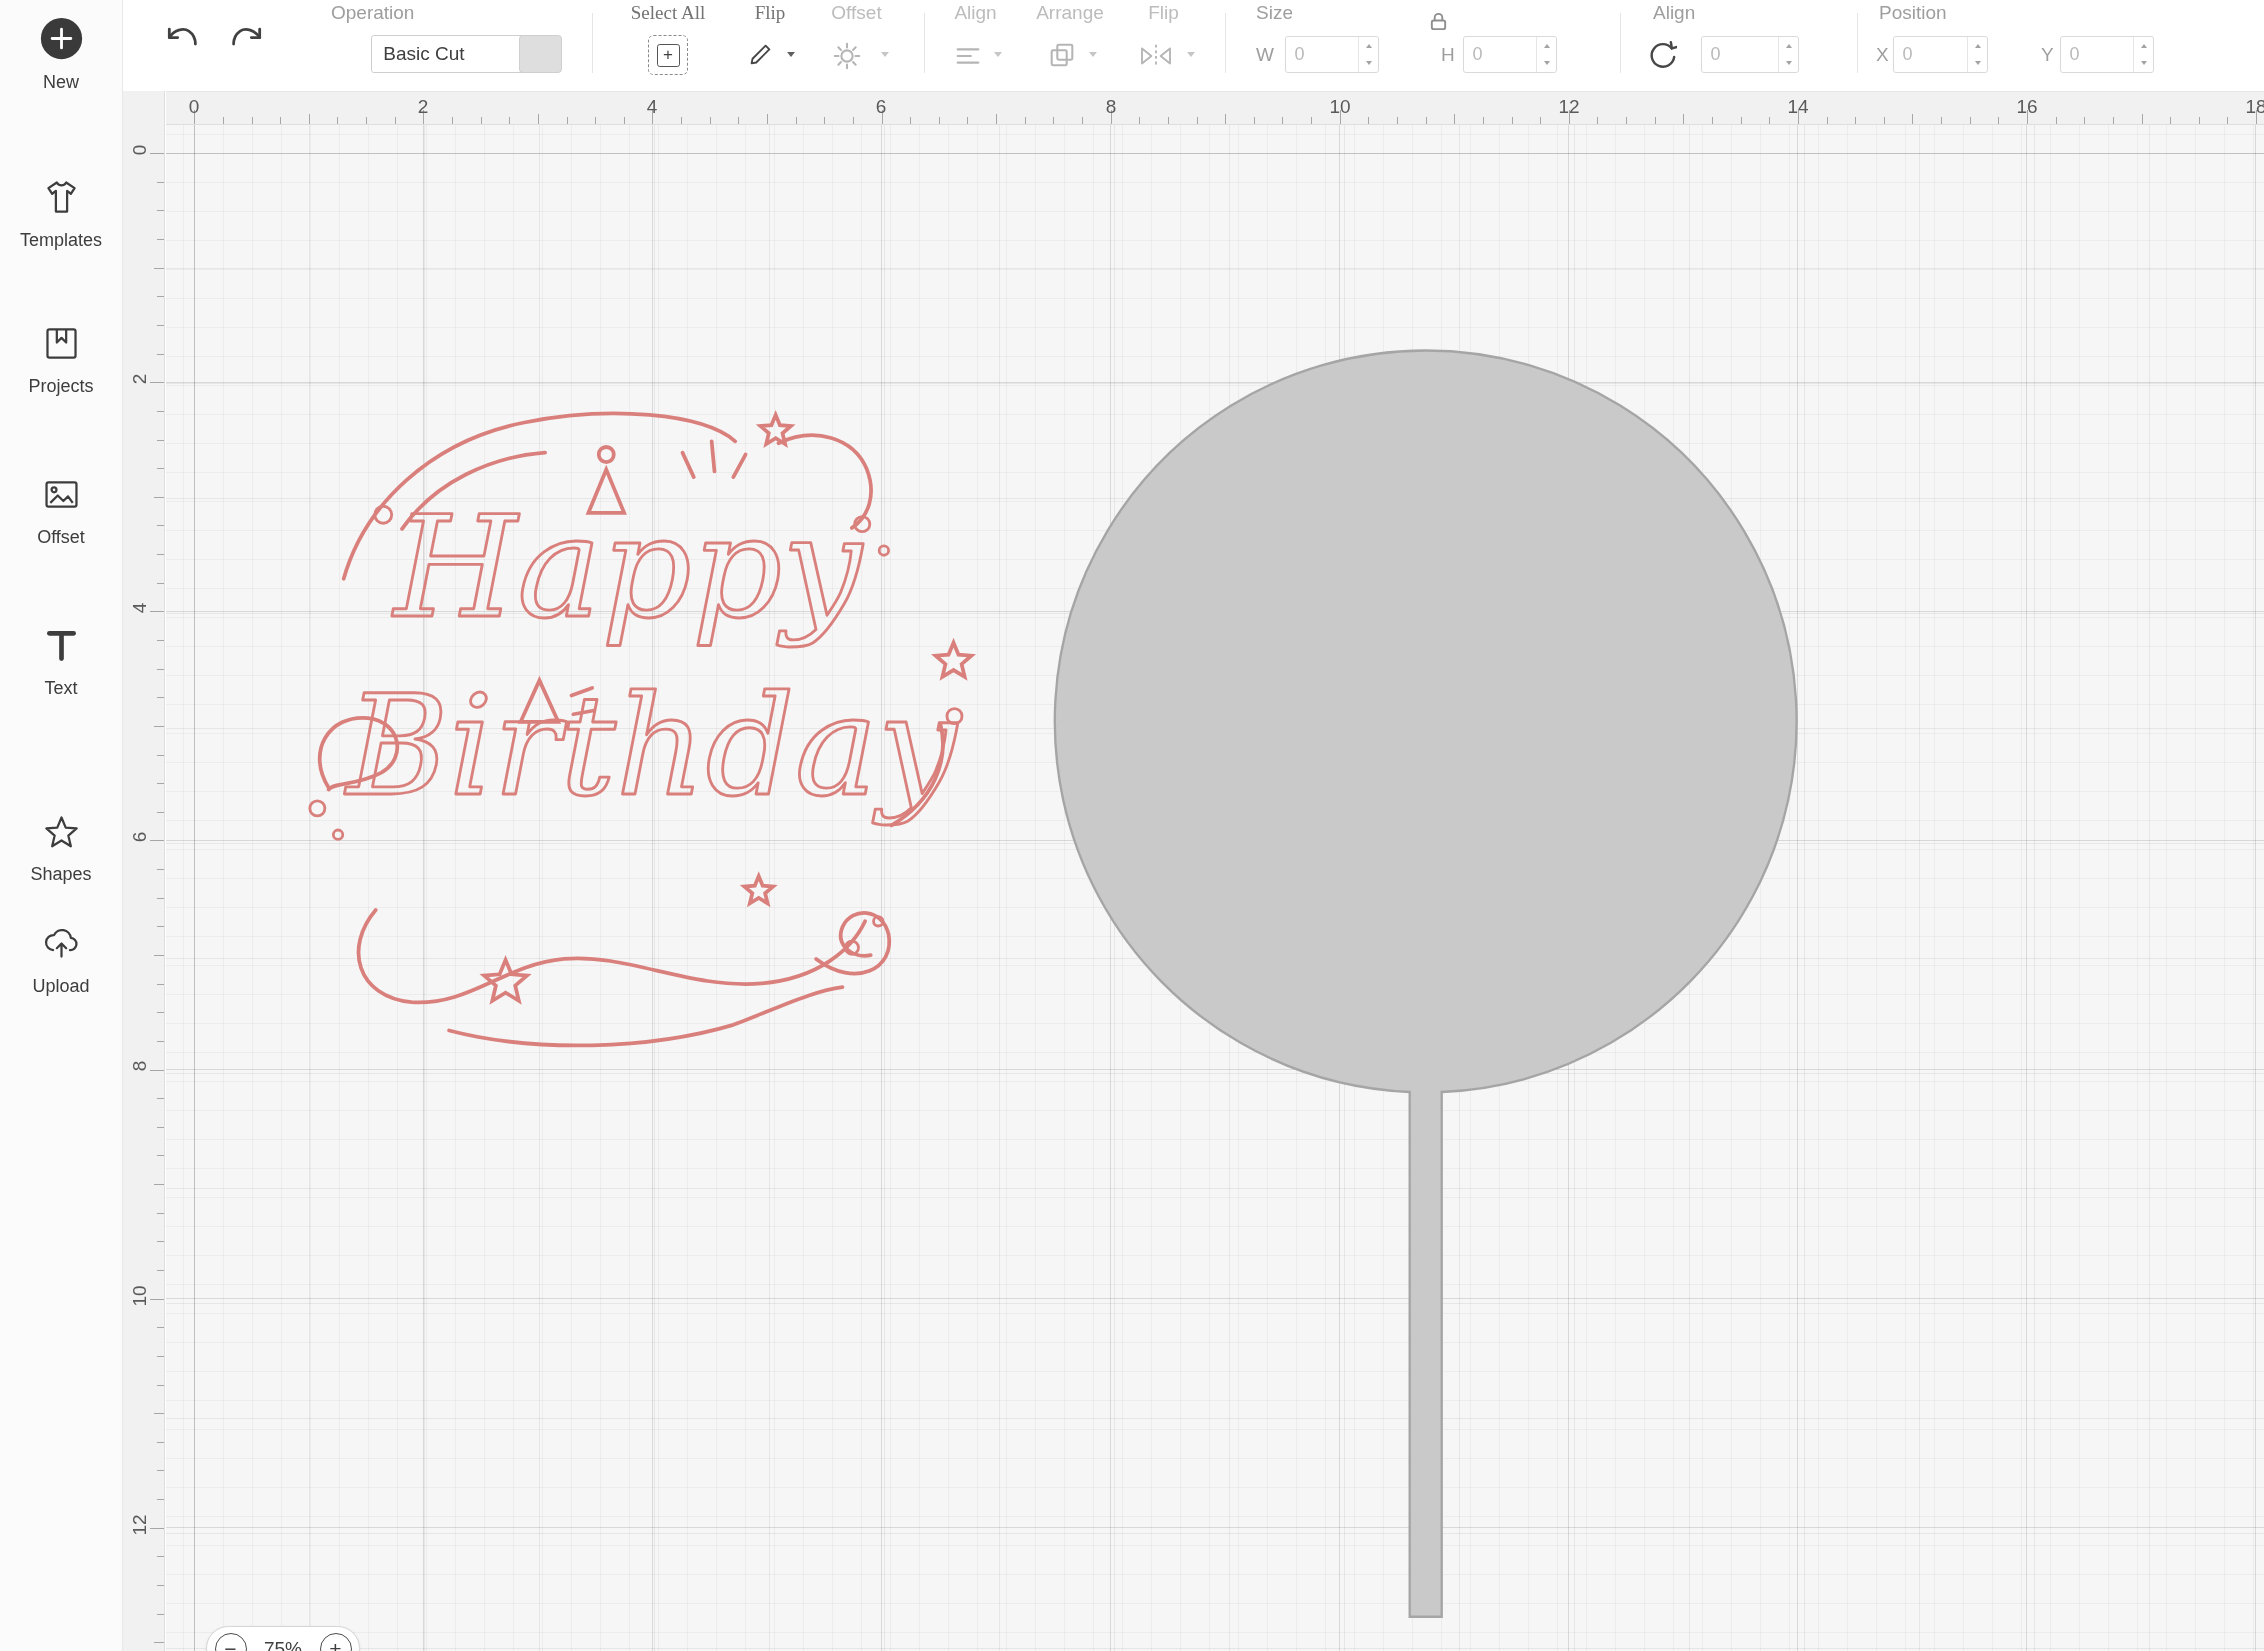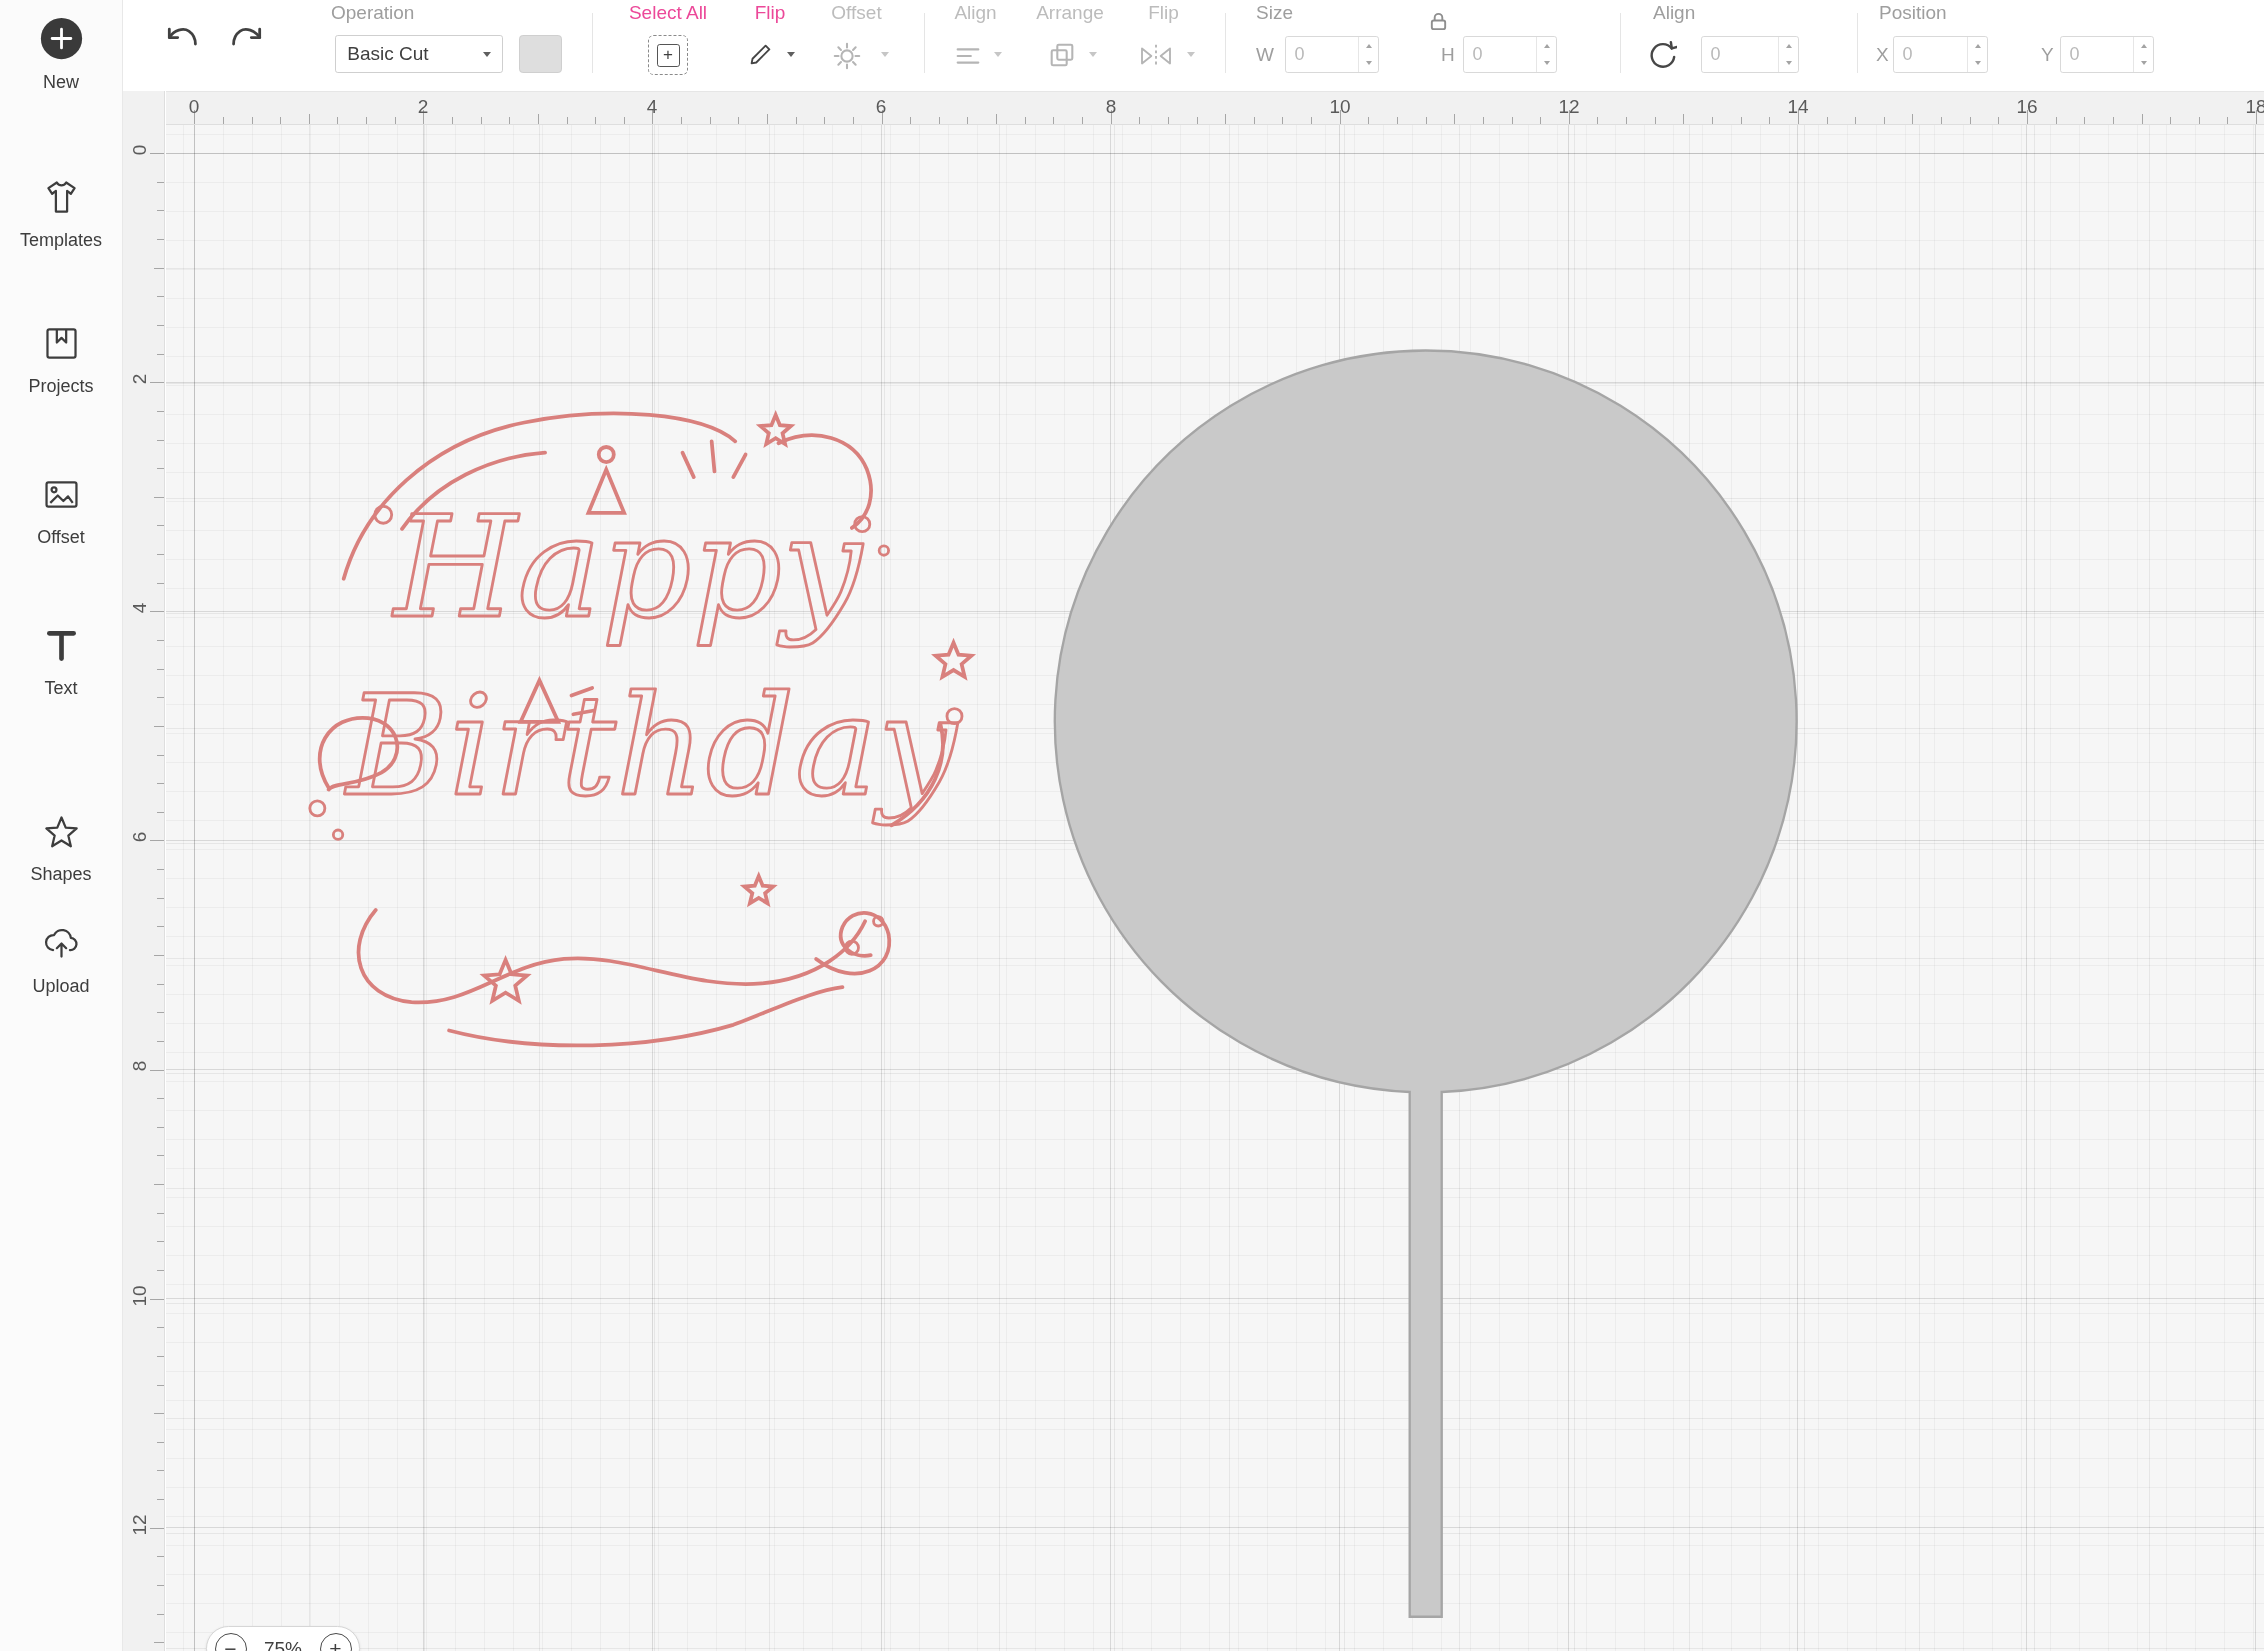--- a/index.html
+++ b/index.html
@@ -13,30 +13,30 @@
   .sidebar{position:absolute;left:0;top:0;width:122px;height:100%;
     background:#fbfbfb;border-right:0.9px solid #e8e8e8;z-index:6;}
   .side-item{position:absolute;left:0;width:122px;display:flex;flex-direction:column;
     align-items:center;cursor:pointer;}
   .side-item .lbl{margin-top:11.3px;font-size:18px;color:#3d3d3d;}
   .side-item svg{display:block;}
 
   
   .toolbar{position:absolute;left:122px;top:0;right:0;height:91px;background:#fff;z-index:5;}
   .hdr-label{position:absolute;top:1.9px;font-size:19px;color:#9e9e9e;white-space:nowrap;}
-  .hdr-label.dark{color:#ec4899;}
+  .hdr-label.dark{color:#737373;font-family:Liberation Serif, serif;}
   .hdr-label.dis{color:#bcbcbc;}
   .icon-btn{position:absolute;}
   .vsep{position:absolute;top:13px;height:60px;width:0.9px;background:#e5e5e5;}
   .caret{position:absolute;width:0;height:0;border-left:4.7px solid transparent;
     border-right:4.7px solid transparent;border-top:5.6px solid #5f5f5f;}
   .caret.dis{border-top-color:#c6c6c6;}
   .op-select{position:absolute;top:35px;width:168px;height:38px;border:0.9px solid #cfcfcf;
     border-radius:2.8px;background:#fff;display:flex;align-items:center;justify-content:space-between;
-    padding:0 11.3px;font-size:19px;color:#3f3f3f;box-sizing:border-box;cursor:pointer;}
+    padding:0 11.3px;font-size:19px;color:#3f3f3f;box-sizing:border-box;cursor:pointer;margin-left:36px;}
   .sel-caret{width:0;height:0;border-left:4.7px solid transparent;border-right:4.7px solid transparent;
     border-top:5.6px solid #5f5f5f;}
   .swatch{position:absolute;top:35px;width:43px;height:38px;border:0.9px solid #cfcfcf;
     border-radius:3.8px;background:#dedede;box-sizing:border-box;}
   .selall-box{position:absolute;width:40px;height:40px;border:1.9px dashed #8a8a8a;border-radius:5.6px;
     display:flex;align-items:center;justify-content:center;box-sizing:border-box;cursor:pointer;}
   .selall-plus{font-size:17px;color:#3f3f3f;border:1.4px solid #555;border-radius:2.8px;
     width:21px;height:21px;line-height:19px;text-align:center;}
   .axis-letter{position:absolute;font-size:19px;color:#9e9e9e;}
   .param-input{position:absolute;top:36px;height:37px;background:#fff;border:0.9px solid #d9d9d9;

